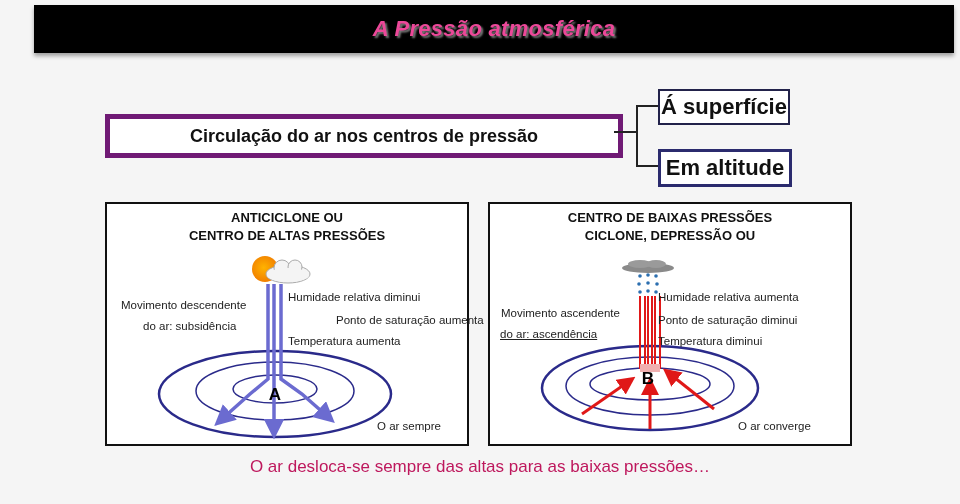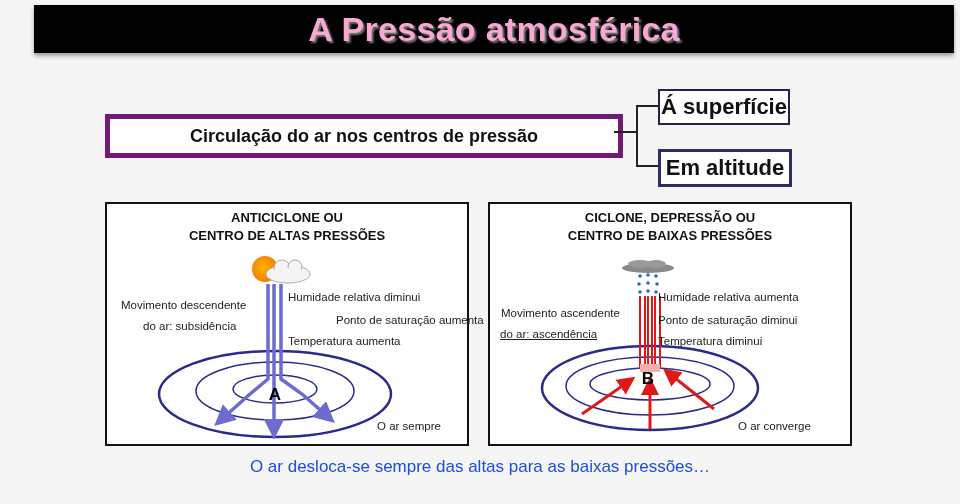--- a/index.html
+++ b/index.html
@@ -1,30 +1,30 @@
 <!DOCTYPE html>
 <html><head>
 <meta charset="utf-8">
 <style>
   html, body { margin:0; padding:0; }
   body { width:960px; height:504px; background:#f5f5f5; position:relative; overflow:hidden; font-family:"Liberation Sans", sans-serif; color:#111; }
   .title-bar { position:absolute; left:34px; top:5px; width:920px; height:48px; background:#000; box-shadow:0 3px 4px rgba(0,0,0,0.35); display:flex; align-items:center; justify-content:center; }
-  .title-bar span { color:#f9a8d4; font-weight:bold; font-size:34px; text-shadow:2px 2px 2px #777; letter-spacing:0.3px; }
+  .title-bar span { color:#ec4899; font-weight:bold; font-style:italic; font-size:22px; text-shadow:2px 2px 2px #777; letter-spacing:0.3px; }
   .main-box { position:absolute; left:105px; top:114px; width:508px; height:34px; border:5px solid #701a75; background:#fff; display:flex; align-items:center; justify-content:center; font-weight:bold; font-size:18px; }
   .branch-box { position:absolute; background:#fff; display:flex; align-items:center; justify-content:center; font-weight:bold; font-size:22px; }
   .b1 { left:658px; top:89px; width:128px; height:32px; border:2px solid #22224a; }
   .b2 { left:658px; top:149px; width:128px; height:32px; border:3px solid #2b2b6e; }
   .connector { position:absolute; background:#222; }
   .panel { position:absolute; top:202px; height:240px; border:2px solid #111; background:#fff; }
   .p1 { left:105px; width:360px; }
   .p2 { left:488px; width:360px; }
   .panel-title { position:absolute; left:0; right:0; top:5px; text-align:center; font-weight:bold; font-size:13px; line-height:18px; }
   .panel svg { position:absolute; left:0; top:0; }
   .lbl { position:absolute; font-size:11.5px; color:#222; white-space:nowrap; }
-  .footer { position:absolute; left:0; width:960px; top:457px; text-align:center; font-size:17px; color:#1d4ed8; }
+  .footer { position:absolute; left:0; width:960px; top:457px; text-align:center; font-size:17px; color:#be185d; }
 </style>
 </head>
 <body>
 
 <div class="title-bar">
   <span>A Pressão atmosférica</span>
 </div>
 
 <div class="main-box">
   <span>Circulação do ar nos centros de pressão</span>
@@ -78,22 +78,22 @@
   <div class="lbl" style="left:14px; top:95px;">Movimento descendente</div>
   <div class="lbl" style="left:36px; top:116px;">do ar: subsidência</div>
   <div class="lbl" style="left:181px; top:87px;">Humidade relativa diminui</div>
   <div class="lbl" style="left:181px; top:110px;padding-left:48px;">Ponto de saturação aumenta</div>
   <div class="lbl" style="left:181px; top:131px;">Temperatura aumenta</div>
   <div class="lbl" style="left:270px; top:216px;">O ar sempre</div>
 </div>
 
 <div class="panel p2">
   <div class="panel-title">
+    <div>CENTRO DE BAIXAS PRESSÕES</div>
     <div>CICLONE, DEPRESSÃO OU</div>
-    <div>CENTRO DE BAIXAS PRESSÕES</div>
   </div>
   <svg width="360" height="240">
     <defs>
       <marker id="ahR" markerWidth="6" markerHeight="6" refX="3" refY="3" orient="auto">
         <path d="M0,0 L6,3 L0,6 z" fill="#e01818"></path>
       </marker>
     </defs>
 
     <g>
       <ellipse cx="158" cy="64" rx="26" ry="5" fill="#8a8a8a"></ellipse>

